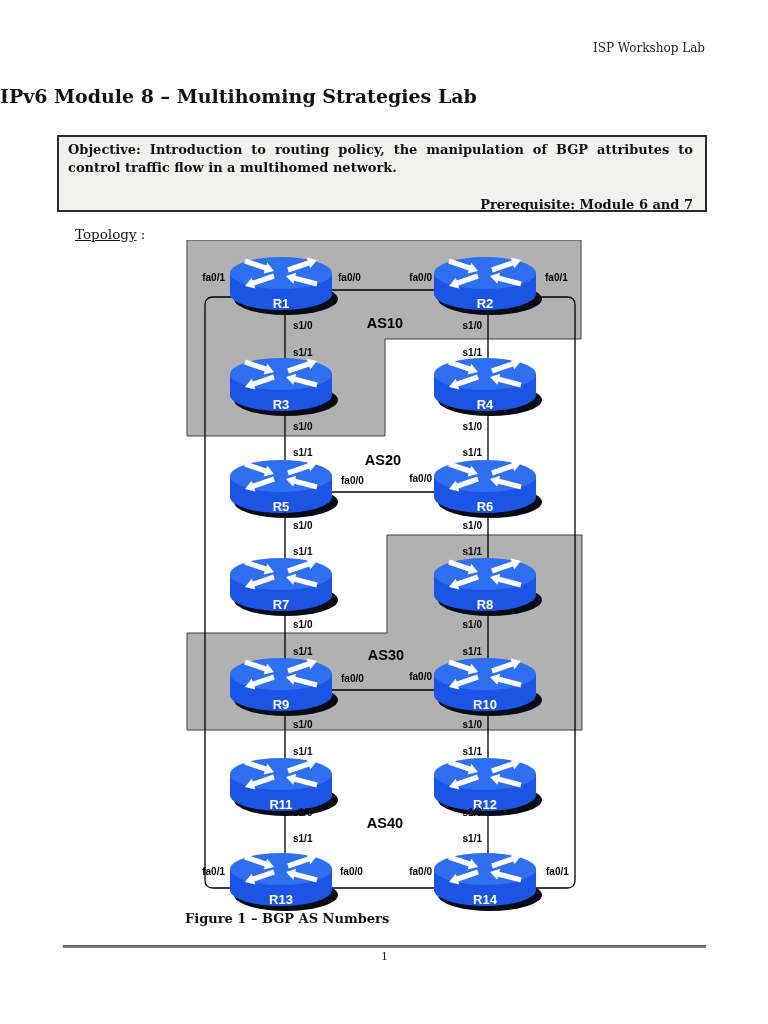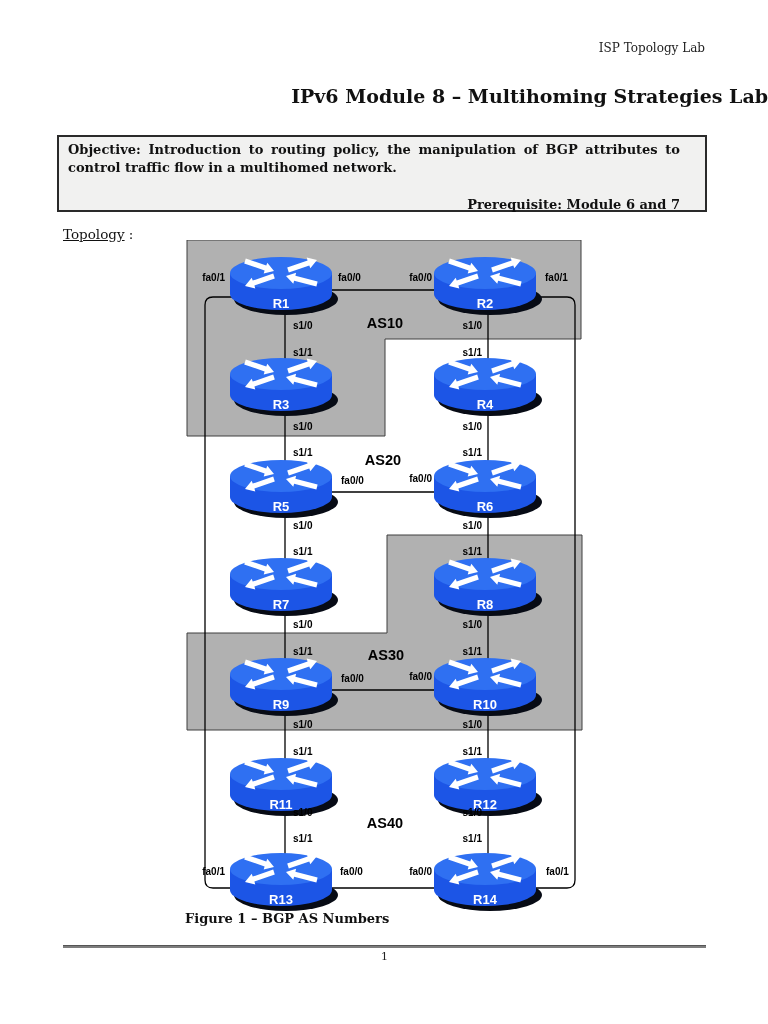--- a/index.html
+++ b/index.html
@@ -1,45 +1,45 @@
 <!DOCTYPE html>
 <html><head>
 <meta charset="utf-8">
 <style>
   * { margin:0; padding:0; box-sizing:border-box; }
   html,body { width:768px; height:1024px; background:#ffffff; }
   body { position:relative; font-family:"DejaVu Serif","Liberation Serif",serif; color:#1a1a1a; }
 
   .header { position:absolute; top:41px; right:63px; font-size:12px; color:#222; }
 
-  .title { position:absolute; top:85px; left:0; width:768px; text-align:right;
+  .title { position:absolute; top:85px; left:0; width:768px; text-align:left;
            font-size:19px; font-weight:bold; color:#111; }
 
   .objective-box { position:absolute; top:135px; left:57px; width:650px; height:77px;
-                   border:2px solid #2a2a2a; background:#f1f1f0; padding:4px 25px 0 9px; }
+                   border:2px solid #2a2a2a; background:#f1f1f0; padding:4px 12px 0 9px; }
   .objective-box p { font-size:13px; font-weight:bold; line-height:1.42; text-align:justify; color:#111; }
   .objective-box p.prereq { margin-top:18px; text-align:right; }
 
   .topology-heading { position:absolute; top:226px; left:63px; font-size:13.5px; color:#111; }
-  .topology-heading .u { text-decoration:underline; }
+  .topology-heading .u { text-decoration:underline;margin-left:12px; }
 
   .diagram { position:absolute; top:240px; left:185px; width:398px; height:676px; }
 
   .caption { position:absolute; top:911px; left:185px; width:398px; text-align:left;
              font-size:13px; font-weight:bold; color:#111; }
 
   .footer-rule { position:absolute; top:945px; left:63px; width:643px; height:3px;
                  background:#7d7d7d; border-top:1px solid #555; }
   .page-number { position:absolute; top:950px; left:63px; width:643px; text-align:center;
                  font-size:11px; color:#222; }
 </style>
 </head>
 <body>
 
-<div class="header">ISP Topology Lab</div>
+<div class="header">ISP Workshop Lab</div>
 
 <h1 class="title">IPv6 Module 8 – Multihoming Strategies Lab</h1>
 
 <div class="objective-box">
   <p>Objective: Introduction to routing policy, the manipulation of BGP attributes to control traffic flow in a multihomed network.</p>
   <p class="prereq">Prerequisite: Module 6 and 7</p>
 </div>
 
 <div class="topology-heading"><span class="u">Topology</span><span> :</span></div>
 

